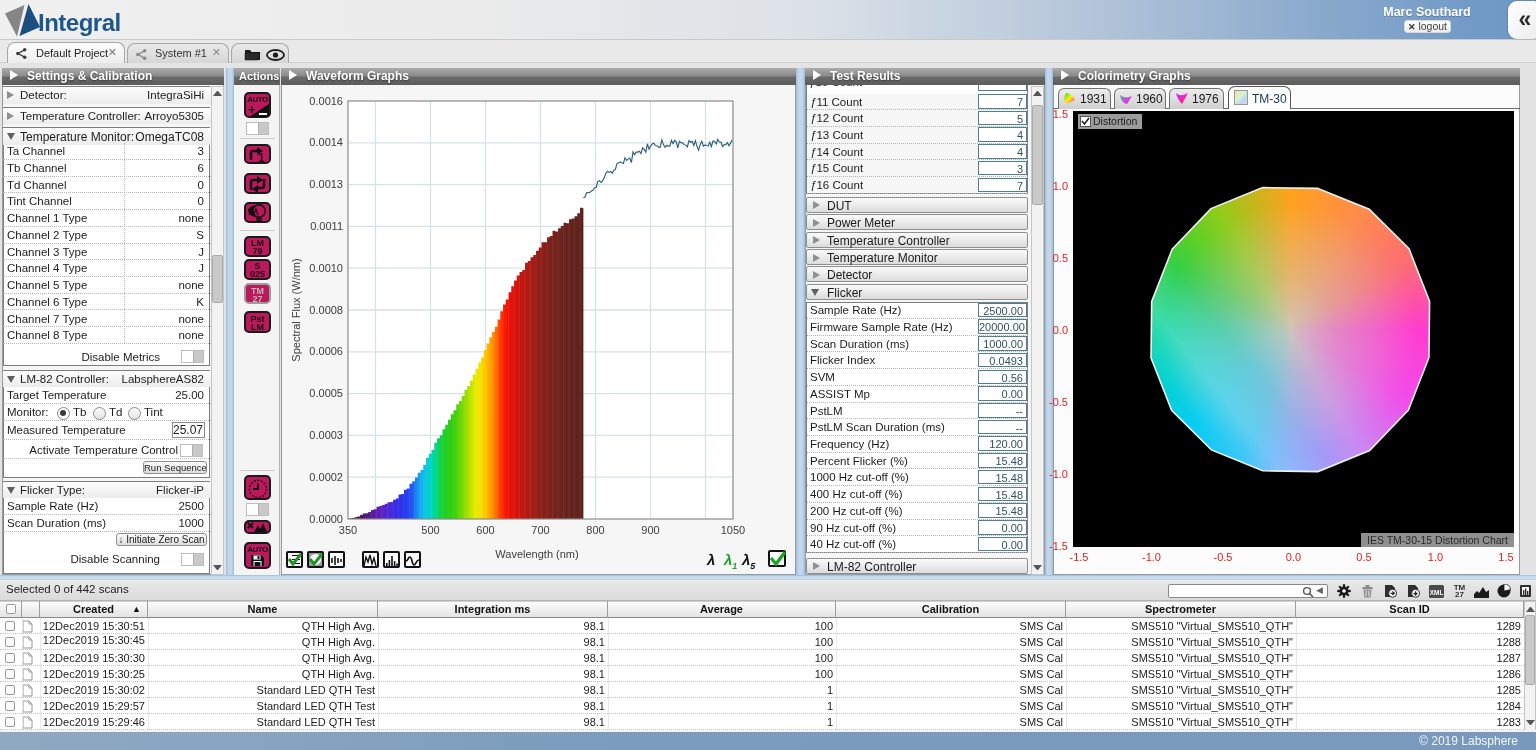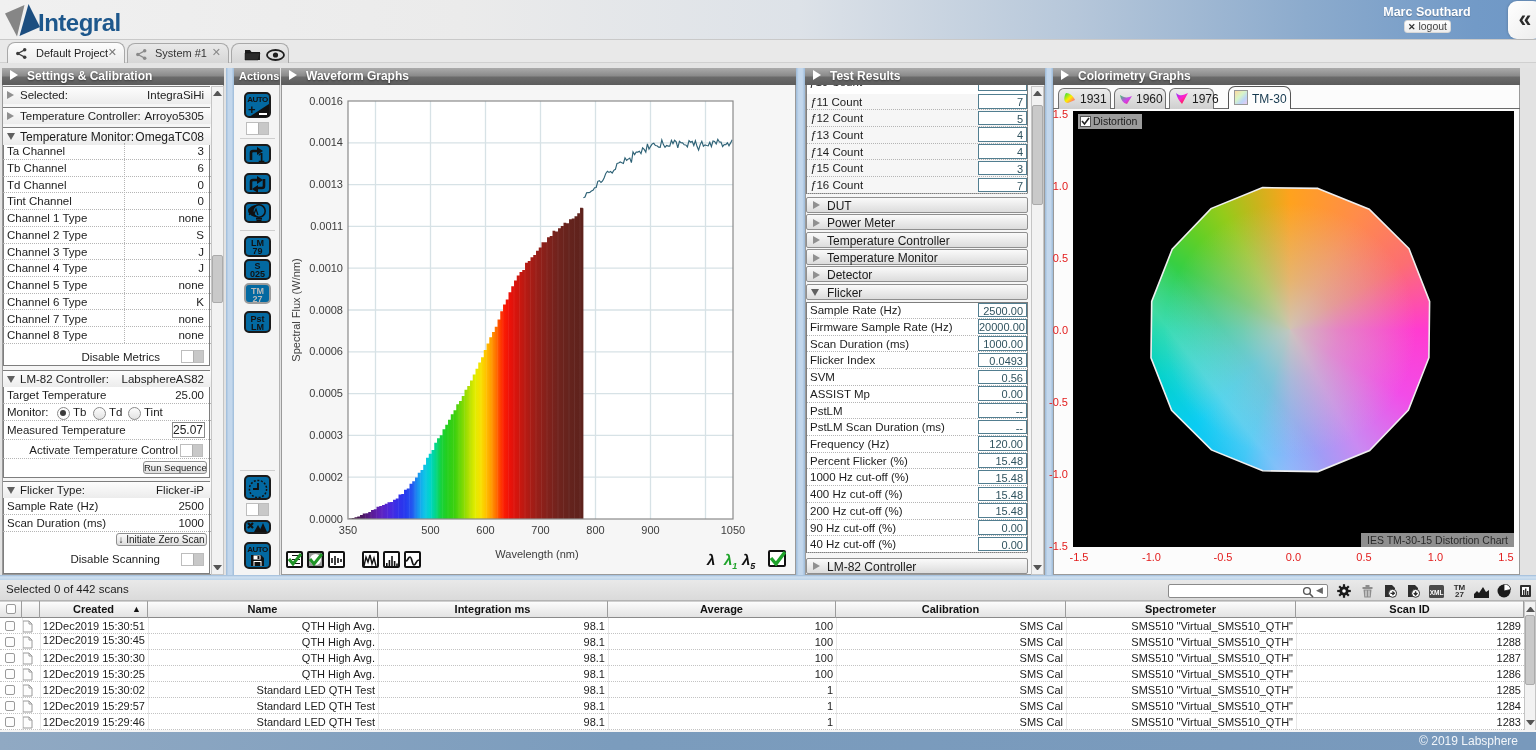--- a/index.html
+++ b/index.html
@@ -17,21 +17,21 @@
 .tri-r{border-left:7px solid #909090;border-top:4.5px solid transparent;border-bottom:4.5px solid transparent;}
 .tri-d{border-top:7px solid #606060;border-left:4.5px solid transparent;border-right:4.5px solid transparent;}
 .srow{position:absolute;left:0;right:0;border-bottom:1px dotted #b5b5b5;font-size:11.5px;color:#1c1c1c;white-space:nowrap;}
 .sbar{position:absolute;background:linear-gradient(#fafafa,#dcdcdc);border:1px solid #8f8f8f;
  border-radius:2px;font-size:12px;color:#1a1a1a;}
 .vbox{position:absolute;background:#fff;border:1px solid #527e90;font-size:11px;color:#30535f;text-align:right;}
 .toggle{position:absolute;width:23px;height:13px;border:1px solid #bdbdbd;background:#c8c8c8;}
 .toggle:before{content:"";position:absolute;left:0;top:0;width:11px;height:11px;background:#fff;border-right:1px solid #b0b0b0;}
 .btn{position:absolute;background:linear-gradient(#fcfcfc,#dedede);border:1px solid #8f8f8f;
  border-radius:3px;font-size:10px;color:#222;text-align:center;}
-.abtn{position:absolute;left:244px;width:27px;background:#0369a1;border:2px solid #1a1a1a;
+.abtn{position:absolute;left:244px;width:27px;background:#be185d;border:2px solid #1a1a1a;
  border-radius:5px;color:#111;text-align:center;font-weight:bold;}
 .scroll{position:absolute;width:13px;background:#f2f2f2;border:1px solid #c5c5c5;}
 .sarr{position:absolute;left:1px;width:9px;height:0;border-left:4.5px solid transparent;border-right:4.5px solid transparent;}
 .cell{position:absolute;font-size:11px;color:#1c1c1c;text-align:right;line-height:16px;white-space:nowrap;}
 .hcell{position:absolute;font-size:11px;color:#111;font-weight:bold;text-align:center;line-height:16px;border-right:1px solid #9d9d9d;}
 .rtab{position:absolute;border:1px solid #707070;border-bottom:none;border-radius:6px 6px 0 0;
  font-size:12px;color:#1b1b1b;background:linear-gradient(#ececec,#cfcfcf);}
 .cbx{position:absolute;width:10px;height:10px;border:1px solid #9a9a9a;background:#fdfdfd;border-radius:2px;}
 .radio{position:absolute;width:11px;height:11px;border:1px solid #8a8a8a;border-radius:50%;background:linear-gradient(#fdfdfd,#e2e2e2);}
 </style></head>
@@ -79,21 +79,21 @@
 <div style="position:absolute;left:0px;top:63px;width:1536px;height:5px;background:#e4e4e4;"></div>
 <div style="position:absolute;left:226px;top:68px;width:8px;height:507px;background:linear-gradient(to right,#9dbbd9,#c3d7ec 30%,#c3d7ec 70%,#9dbbd9);"></div>
 <div style="position:absolute;left:796px;top:68px;width:9px;height:507px;background:linear-gradient(to right,#9dbbd9,#c3d7ec 30%,#c3d7ec 70%,#9dbbd9);"></div>
 <div style="position:absolute;left:1045px;top:68px;width:8px;height:507px;background:linear-gradient(to right,#9dbbd9,#c3d7ec 30%,#c3d7ec 70%,#9dbbd9);"></div>
 <div style="position:absolute;left:0px;top:575px;width:1536px;height:5px;background:linear-gradient(#9dbbd9,#cfe0f0 40%,#bdd4e9);"></div>
 <div class="panel" style="position:absolute;left:2px;top:68px;width:222px;height:507px;"></div>
 <div class="phead" style="position:absolute;left:2px;top:68px;width:222px;height:17px;"><span class="tri"></span>Settings &amp; Calibration</div>
 <div style="position:absolute;left:3px;top:86px;width:207px;height:17.5px;border:1px solid #7e7e7e;background:#fff;"></div>
 <div style="position:absolute;left:3px;top:87px;width:220px;height:16.72px;font-size:11.5px;color:#1c1c1c;white-space:nowrap;background:linear-gradient(#fdfdfd,#ececec);">
     <span class="gtri tri-r" style="left:4px;top:4px"></span>
-    <span style="position:absolute;left:17px;top:2px;">Selected:</span>
+    <span style="position:absolute;left:17px;top:2px;">Detector:</span>
     <span style="position:absolute;right:19px;top:2px;">IntegraSiHi</span>
   </div>
 <div style="position:absolute;left:3px;top:106.5px;width:207px;height:17.5px;border:1px solid #7e7e7e;background:#fff;"></div>
 <div style="position:absolute;left:3px;top:107.5px;width:220px;height:16.72px;font-size:11.5px;color:#1c1c1c;white-space:nowrap;background:linear-gradient(#fdfdfd,#ececec);">
     <span class="gtri tri-r" style="left:4px;top:4px"></span>
     <span style="position:absolute;left:17px;top:2px;">Temperature Controller:</span>
     <span style="position:absolute;right:19px;top:2px;">Arroyo5305</span>
   </div>
 <div style="position:absolute;left:3px;top:127px;width:207px;height:239px;border:1px solid #7e7e7e;background:#fff;"></div>
 <div style="position:absolute;left:3px;top:128px;width:220px;height:16.72px;font-size:12px;color:#1c1c1c;white-space:nowrap;background:linear-gradient(#fdfdfd,#ececec);">
@@ -545,21 +545,21 @@
         <linearGradient id="g60" x1="0" y1="0" x2="1" y2="1">
           <stop offset="0" stop-color="#33cc66"></stop>
           <stop offset="0.55" stop-color="#cc44ee"></stop>
           <stop offset="1" stop-color="#ff2277"></stop>
         </linearGradient>
       </defs>
       <path d="M1 1 C5 4 9 4 13 2 L8 10 C4 9 2 6 1 1 Z" fill="url(#g60)"></path>
     </svg>
     <span style="position:absolute;left:21px;top:1px;">1960</span>
   </div>
-<div class="rtab" style="position:absolute;left:1169px;top:88px;width:45px;height:21px;line-height:19px;">
+<div class="rtab" style="position:absolute;left:1169px;top:88px;width:55px;height:21px;line-height:19px;">
     <svg width="14" height="13" viewBox="0 0 14 13" style="position:absolute;left:5px;top:3px">
       <defs>
         <linearGradient id="g76" x1="0" y1="0" x2="0.8" y2="1">
           <stop offset="0" stop-color="#8833ff"></stop>
           <stop offset="0.5" stop-color="#ff22cc"></stop>
           <stop offset="1" stop-color="#ff2222"></stop>
         </linearGradient>
       </defs>
       <path d="M1 1 C5 5 9 3 13 1 L7 12 C4 9 2 5 1 1 Z" fill="url(#g76)"></path>
     </svg>

